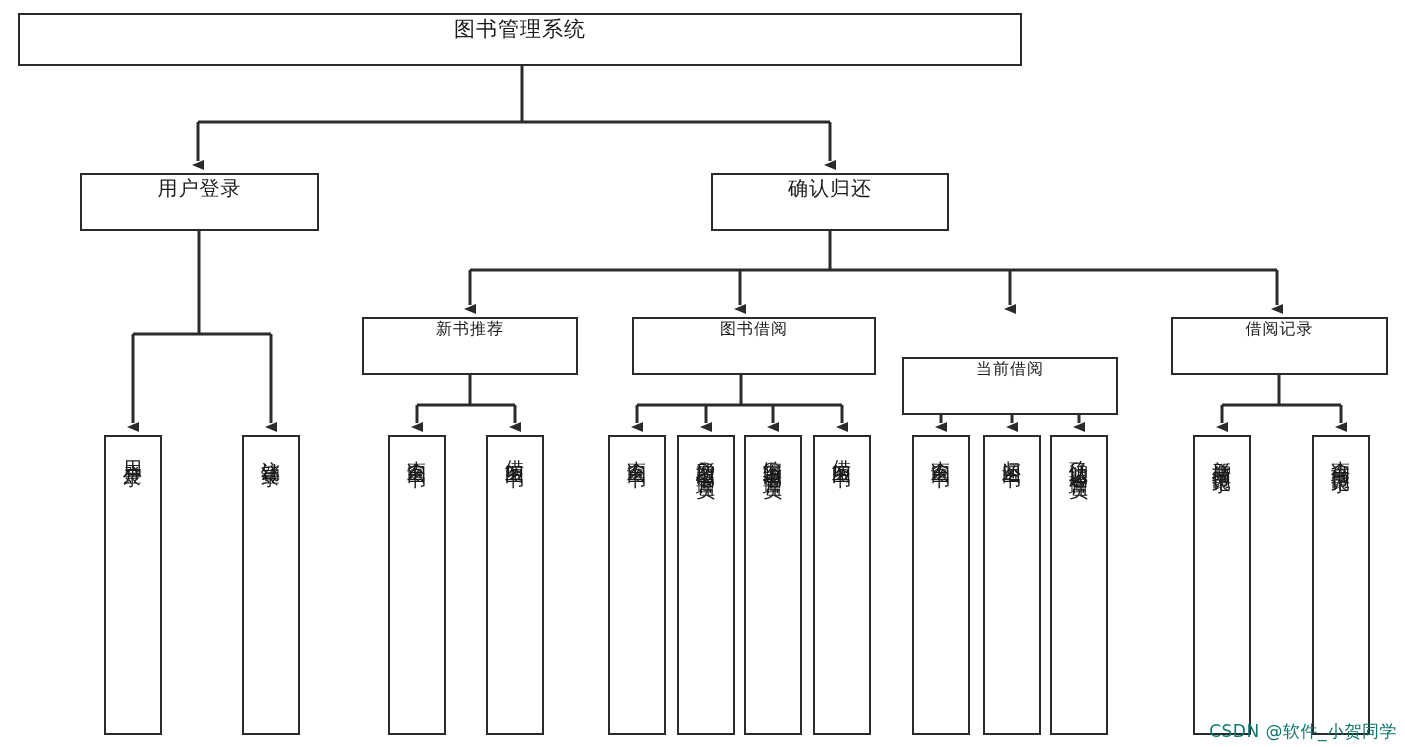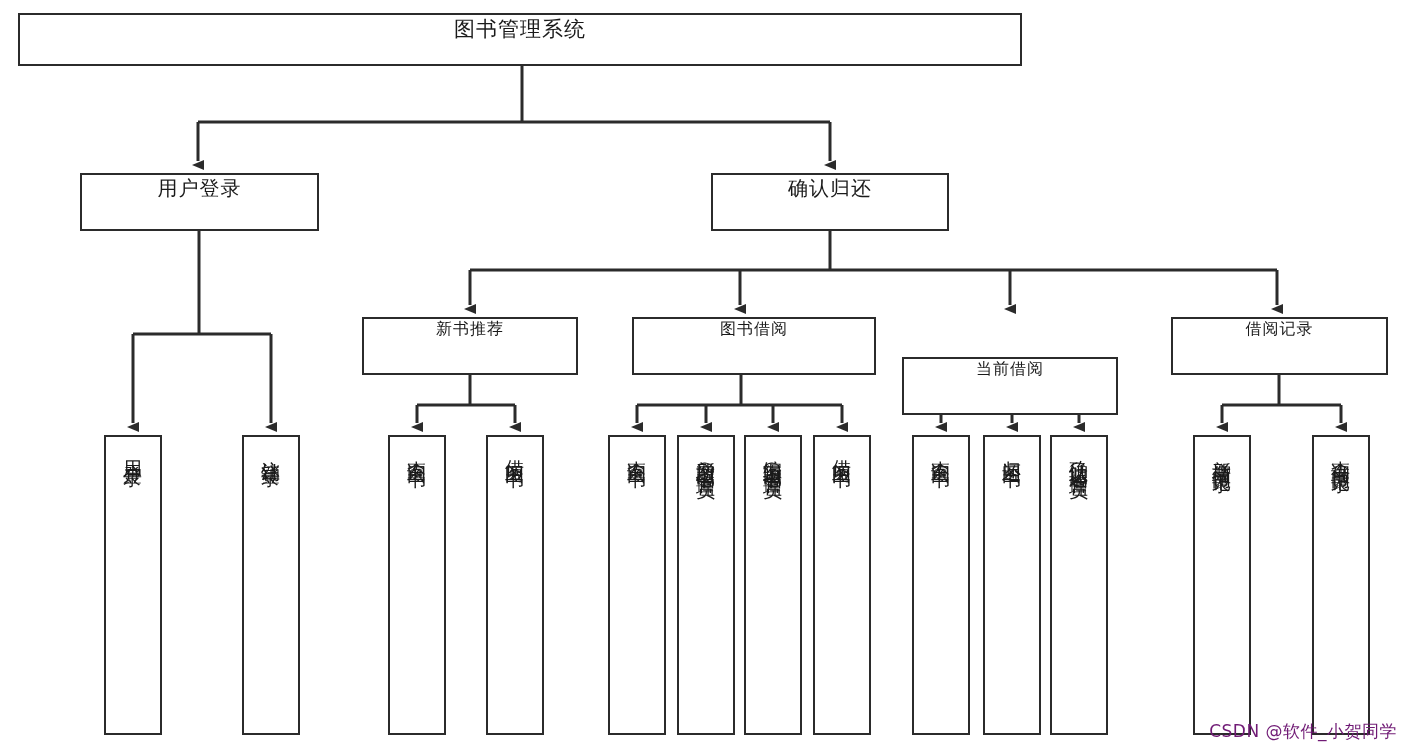--- a/index.html
+++ b/index.html
@@ -59,21 +59,21 @@
   }
   .node .htext {
     white-space: nowrap;
     letter-spacing: 1px;
   }
   .watermark {
     position: absolute;
     right: 8px;
     bottom: 4px;
     font-size: 17px;
-    color: #701a75;
+    color: #0f766e;
     white-space: nowrap;
     letter-spacing: 0.5px;
   }
 </style>
 </head>
 <body>
 
 <div id="canvas">
 
   <svg id="edges" viewBox="0 0 1405 747" xmlns="http://www.w3.org/2000/svg">

